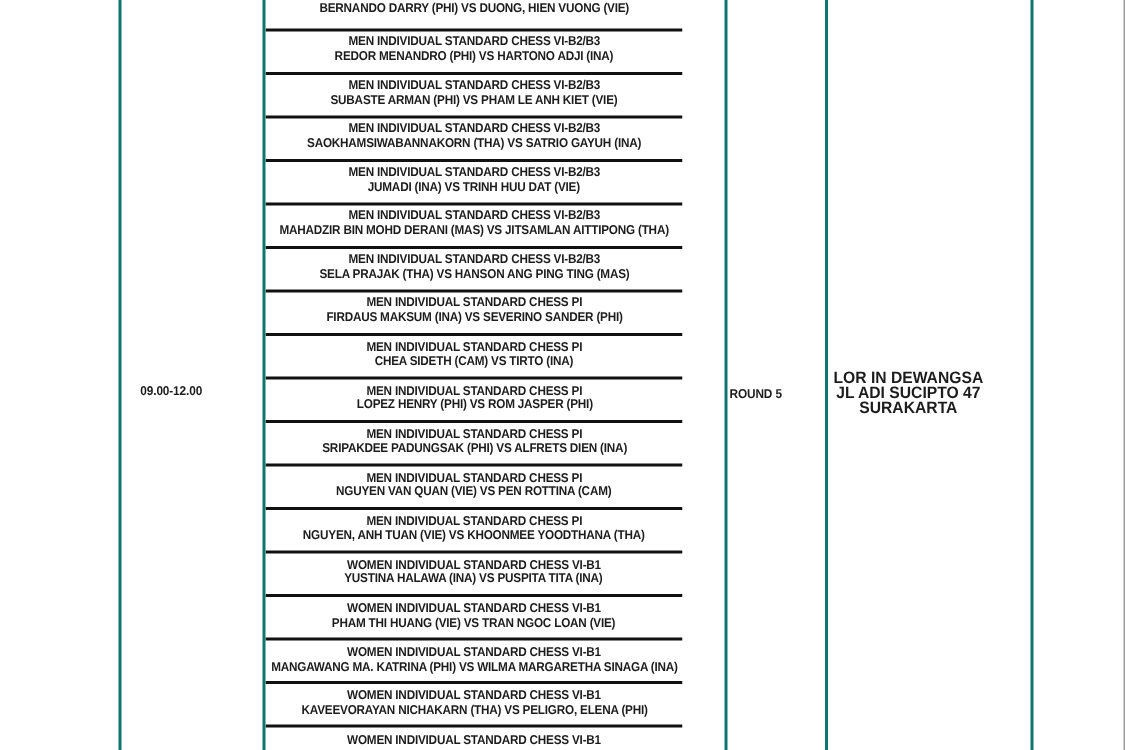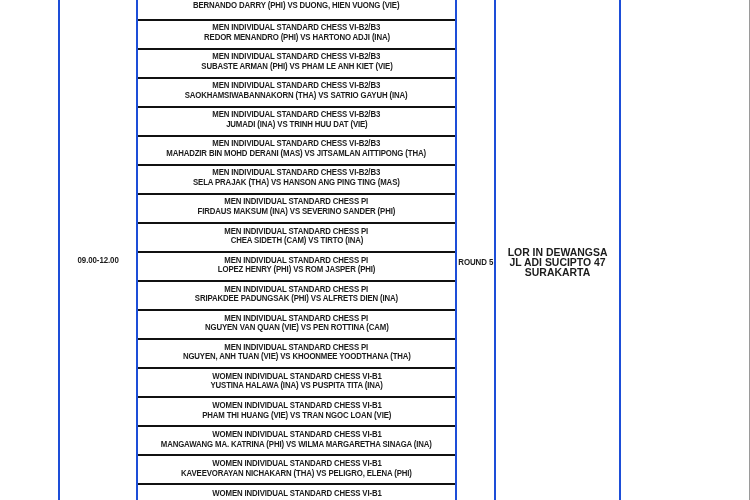--- a/index.html
+++ b/index.html
@@ -14,21 +14,21 @@
     font-family: "Liberation Sans", sans-serif;
     color: #1c1c1c;
   }
   .table {
     display: flex;
     flex-direction: row;
     width: 100%;
     height: 100%;
   }
   .col { box-sizing: border-box; height: 100%; }
-  .col.bordered { border-left: 2px solid #1d4ed8; }
+  .col.bordered { border-left: 2px solid #0f766e; margin-left: 28px; }
   .col-blank-left  { width: 58px; }
   .col-sport { width: 61px; }
   .col-time  { width: 78px; }
   .col-matches { width: 319px; display: flex; flex-direction: column; overflow: hidden; }
   .col-round { width: 39px; }
   .col-venue { width: 125px; }
   .col-blank-right { width: 70px; }
 
   .side-cell {
     display: flex;

